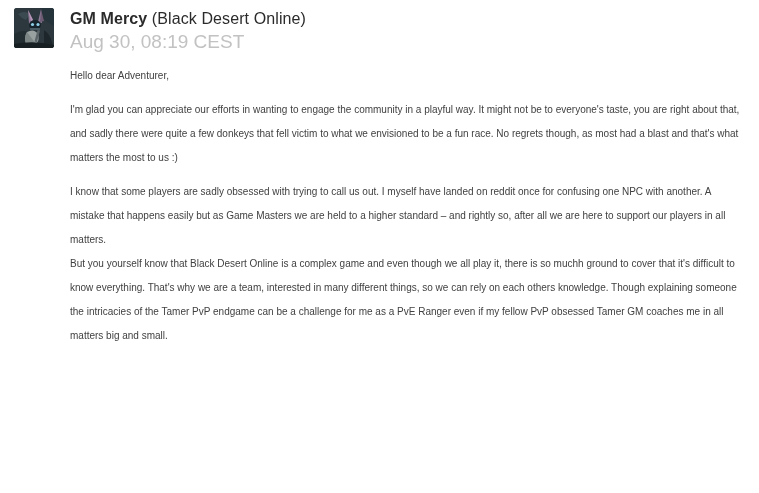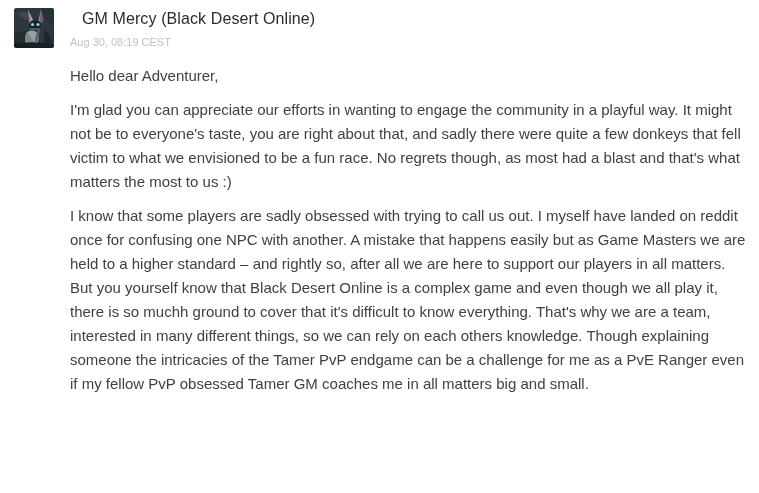--- a/index.html
+++ b/index.html
@@ -20,32 +20,32 @@
     background: #2c383d;
   }
   .avatar svg { display: block; }
   .header-text { margin-left: 16px; padding-top: 1px; }
   .author-line {
     font-size: 16px;
     line-height: 20px;
     color: var(--author-text, #2b2b2b);
     letter-spacing: 0.1px;
   }
-  .author { font-weight: normal; margin-left: 12px; }
+  .author { font-weight: bold; }
   .affiliation { font-weight: normal; margin-top: 32px; }
   .timestamp {
     margin-top: 5px;
-    font-size: 11px;
+    font-size: 19px;
     line-height: 16px;
     color: var(--timestamp-text, #c2c2c2);
   }
   .comment-body {
     margin: 14px 0 12px 56px;
     width: 676px;
-    font-size: 15px;
+    font-size: 10px;
     line-height: 24px;
     color: var(--body-text, #414141);
   }
   .comment-body p {
     margin: 0 0 10px 0;
     white-space: pre-line;
   }
 </style>
 </head>
 <body>

